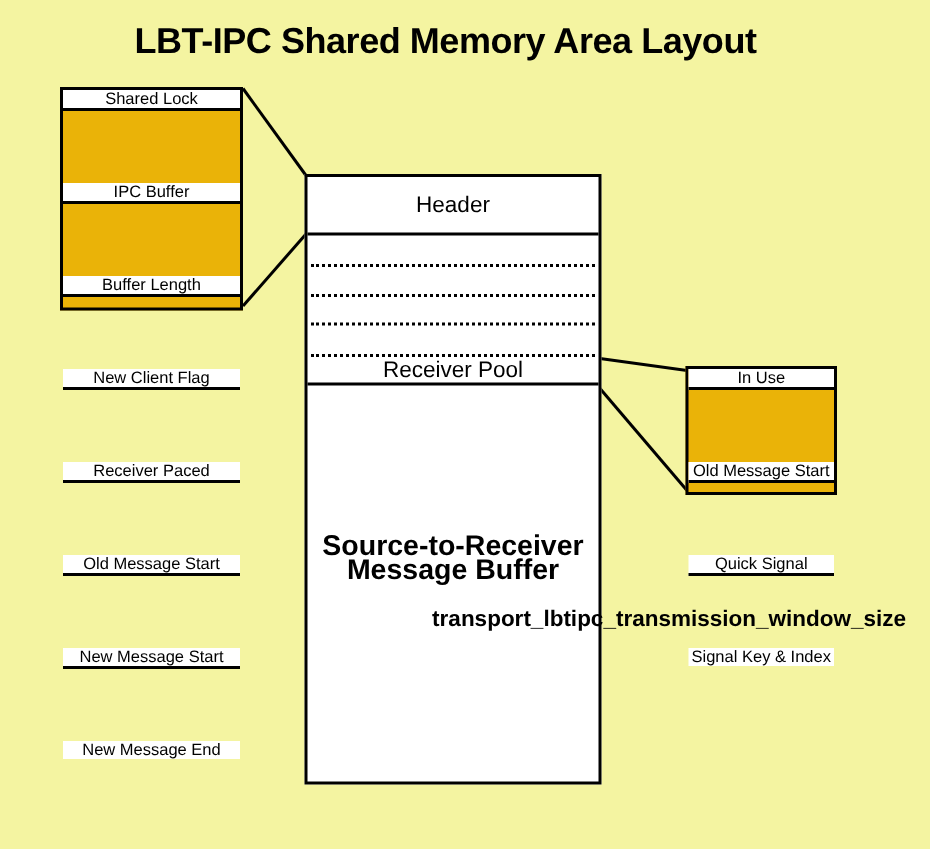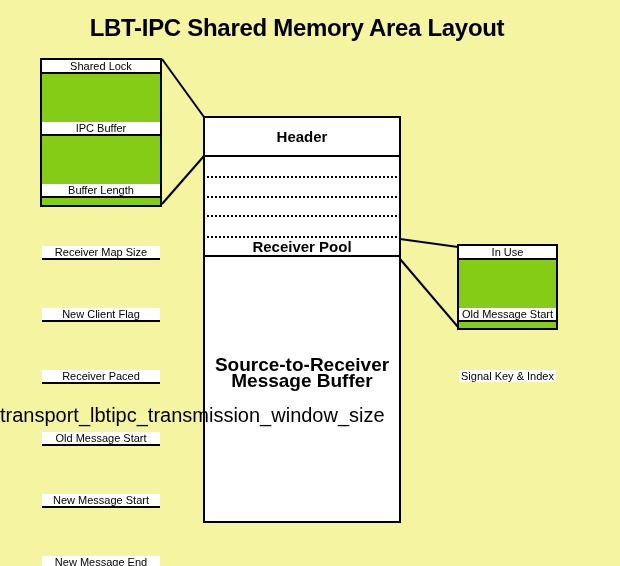--- a/index.html
+++ b/index.html
@@ -26,21 +26,21 @@
     letter-spacing: -0.3px;
   }
   .connectors {
     position: absolute;
     left: 0; top: 0;
     width: 620px; height: 566px;
   }
   
   .ann-table {
     position: absolute;
-    background: #84cc16;
+    background: #eab308;
     border: 2px solid #000;
     display: flex;
     flex-direction: column;
     gap: 48px;
   }
   .ann-table .cell {
     flex: 1;
     border-bottom: 2px solid #000;
     display: flex;
     align-items: center;
@@ -74,21 +74,21 @@
     height: 100px;
     border-bottom: 2px solid #000;
     position: relative;
     display: flex;
     align-items: flex-end;
     justify-content: center;
   }
   .section-buffer { flex: 1; }
   .box-label {
     font-size: 15px;
-    font-weight: bold;
+    font-weight: normal;
     white-space: nowrap;
   }
   .dotted-line {
     position: absolute;
     left: 2px; right: 2px;
     height: 2px;
     background: repeating-linear-gradient(90deg, #000 0 2px, transparent 2px 4px);
   }
   .dot1 { top: 19px; }
   .dot2 { top: 39px; }
@@ -101,23 +101,23 @@
     width: 198px;
     text-align: center;
     font-size: 19px;
     font-weight: bold;
     line-height: 16px;
   }
   .config-label {
     position: absolute;
     left: 0; top: 404px;
     width: 604px;
-    text-align: left;
-    font-size: 20px;
-    font-weight: normal;
+    text-align: right;
+    font-size: 15px;
+    font-weight: bold;
     white-space: nowrap;
   }
 </style>
 </head>
 <body>
 
 <div class="canvas">
 
   <div class="title">LBT-IPC Shared Memory Area Layout</div>
 
@@ -125,21 +125,20 @@
     <line x1="162" y1="59" x2="204" y2="117" stroke="#000" stroke-width="2"></line>
     <line x1="162" y1="204" x2="204" y2="156" stroke="#000" stroke-width="2"></line>
     <line x1="400" y1="239" x2="458" y2="247" stroke="#000" stroke-width="2"></line>
     <line x1="400" y1="259" x2="458" y2="327" stroke="#000" stroke-width="2"></line>
   </svg>
 
   <div class="ann-table left-table">
     <div class="cell">Shared Lock</div>
     <div class="cell">IPC Buffer</div>
     <div class="cell">Buffer Length</div>
-    <div class="cell">Receiver Map Size</div>
     <div class="cell">New Client Flag</div>
     <div class="cell">Receiver Paced</div>
     <div class="cell">Old Message Start</div>
     <div class="cell">New Message Start</div>
     <div class="cell">New Message End</div>
   </div>
 
   <div class="main-column">
     <div class="section-header">
       <span class="box-label">Header</span>
@@ -157,16 +156,17 @@
   <div class="buffer-label">
     <div>Source-to-Receiver</div>
     <div>Message Buffer</div>
   </div>
 
   <div class="config-label">transport_lbtipc_transmission_window_size</div>
 
   <div class="ann-table right-table">
     <div class="cell">In Use</div>
     <div class="cell">Old Message Start</div>
+    <div class="cell">Quick Signal</div>
     <div class="cell">Signal Key &amp; Index</div>
   </div>
 
 </div>
 
 </body></html>

